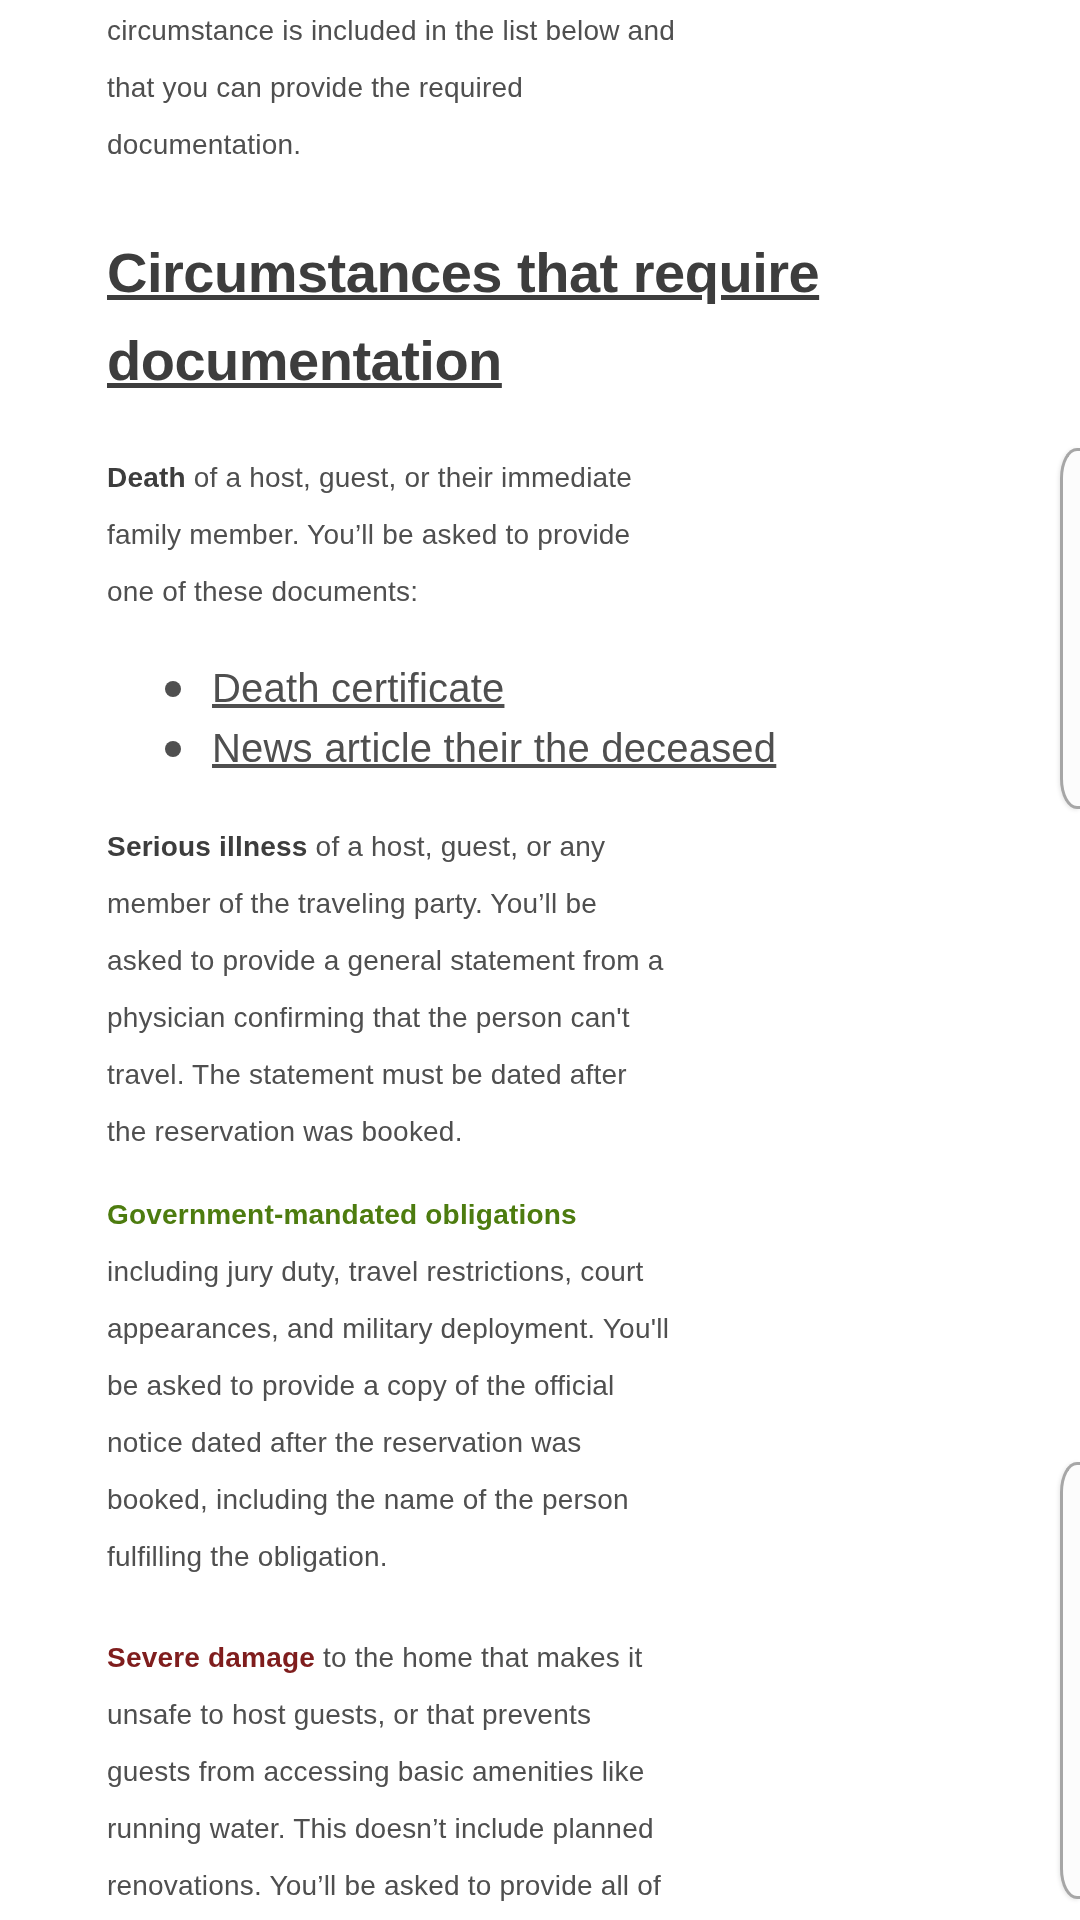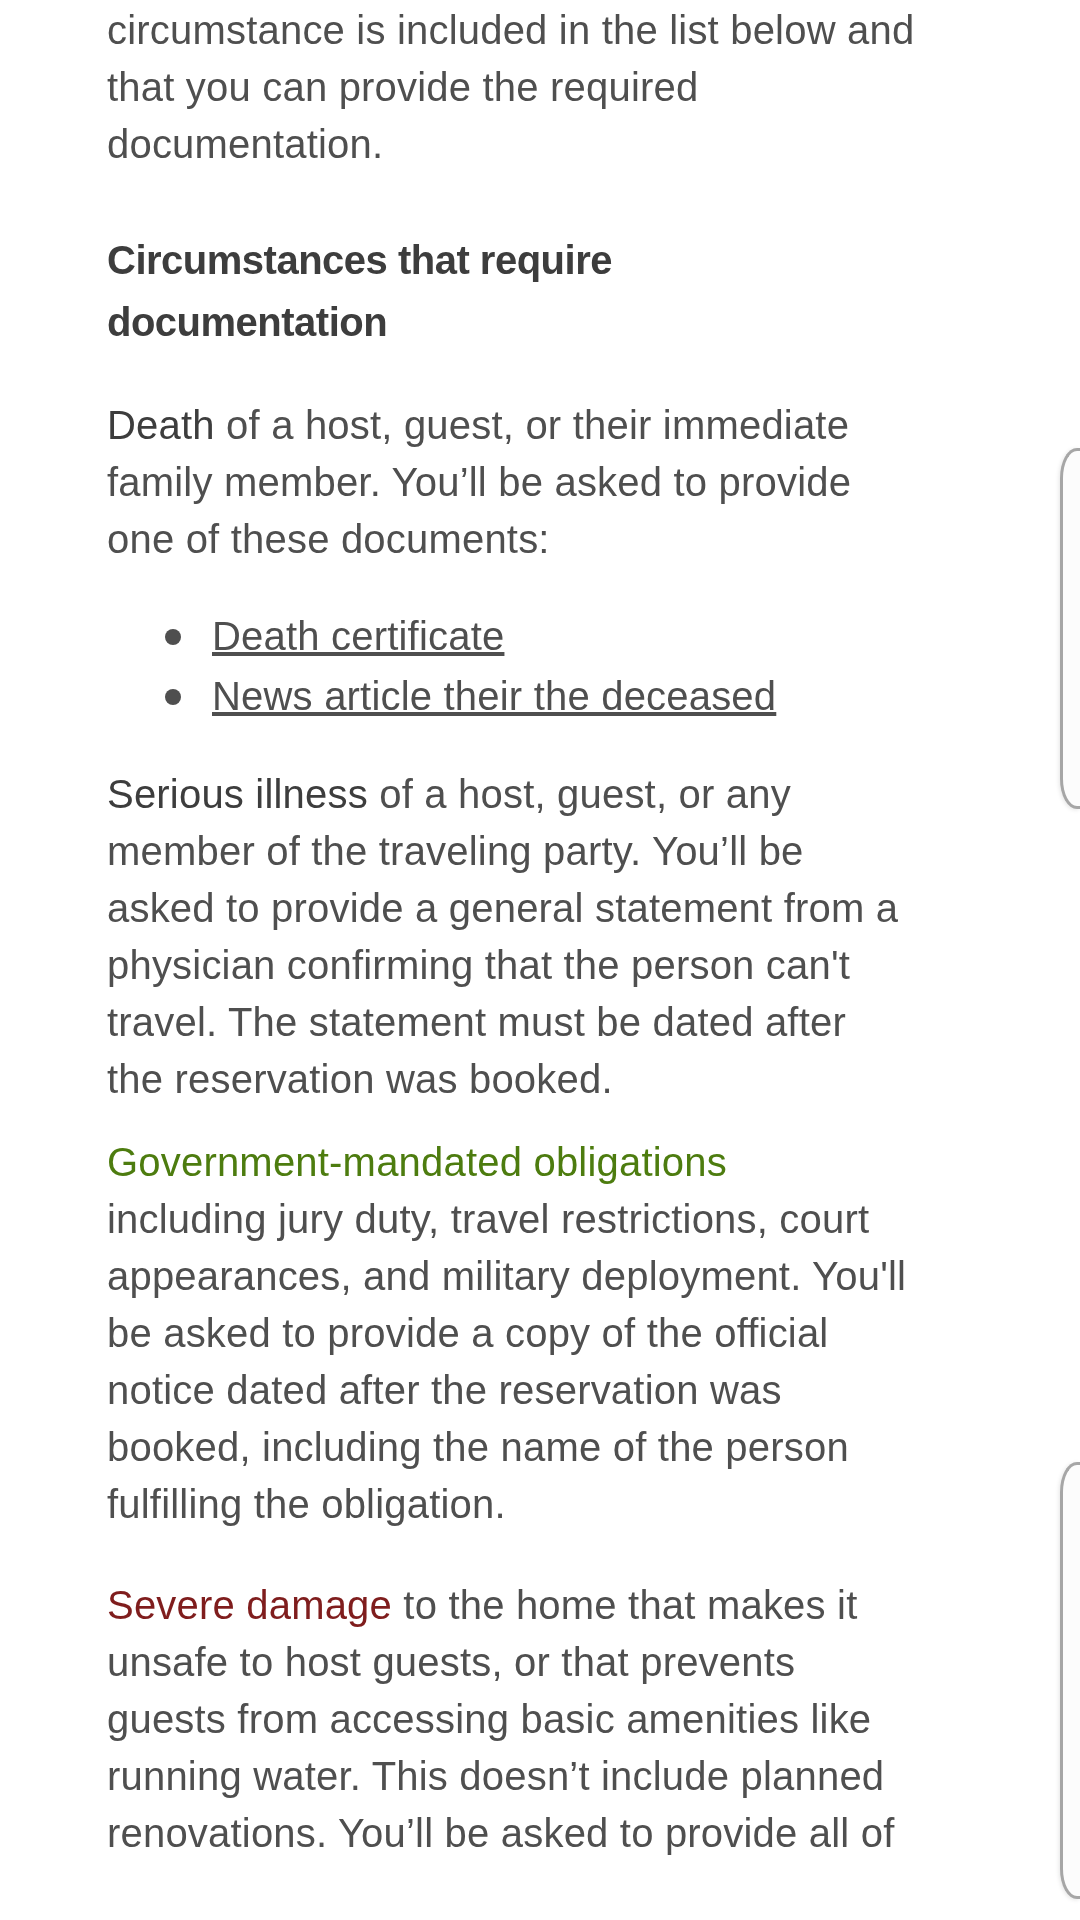--- a/index.html
+++ b/index.html
@@ -11,35 +11,36 @@
     font-family: "Liberation Sans", sans-serif;
   }
   .content {
     position: absolute;
     left: 107px;
     top: 2px;
     width: 930px;
   }
   p, h1 { margin: 0; }
   .body-text {
-    font-size: 40px;
+    font-size: 28px;
     line-height: 57px;
     font-weight: 400;
     letter-spacing: 0.2px;
   }
   .pre-lines { white-space: pre; }
   .intro { margin-bottom: 56px; }
   .article-heading {
-    font-size: 40px;
-    line-height: 62px;
+    font-size: 56px;
+    line-height: 88px;
     font-weight: 700;
     letter-spacing: -0.5px;
     margin-bottom: 44px;
+    text-decoration: underline;
   }
-  .lead { font-weight: 400; }
+  .lead { font-weight: 700; }
   .p-death   { margin-bottom: 38px; }
   .doc-list {
     list-style: none;
     margin: 0 0 40px 0;
     padding: 0;
     text-decoration: underline;
   }
   .doc-list li {
     position: relative;
     padding-left: 105px;

